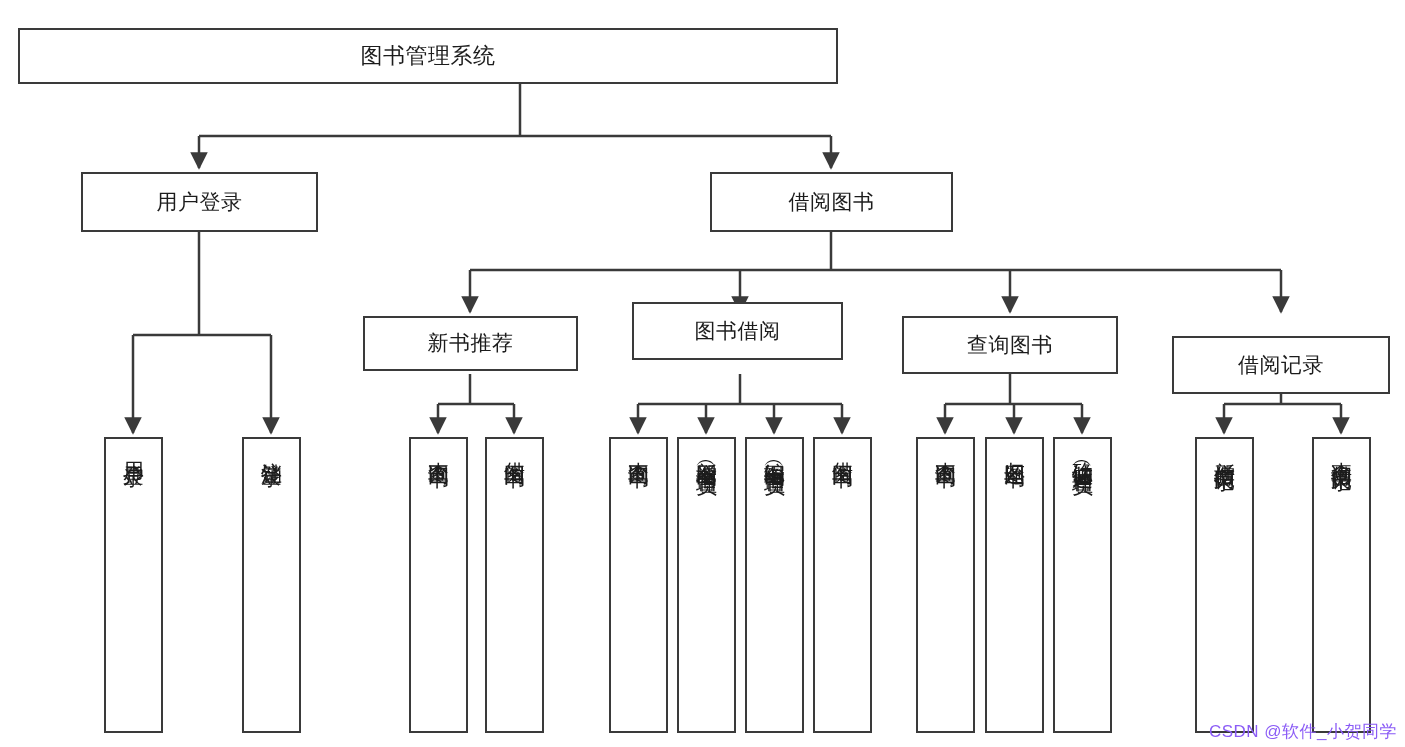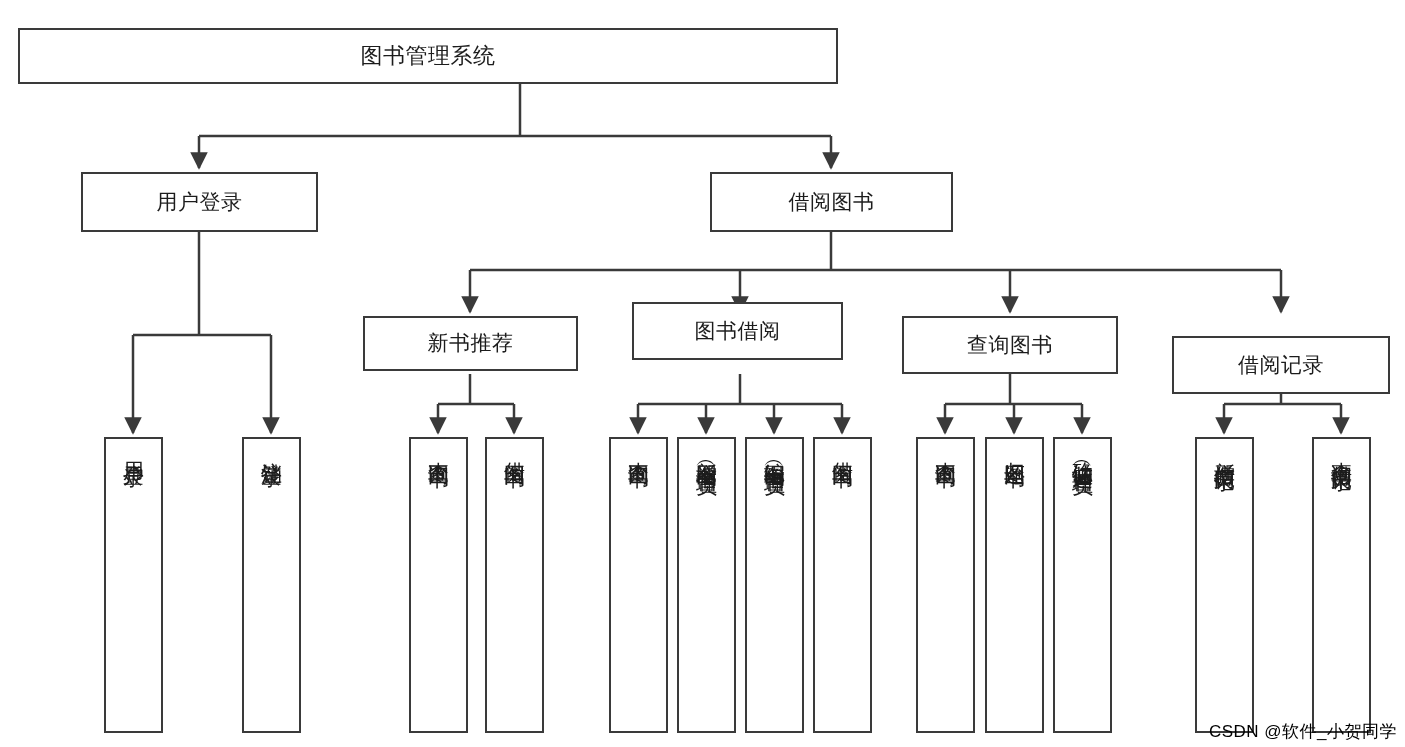--- a/index.html
+++ b/index.html
@@ -63,21 +63,21 @@
     letter-spacing: 2px;
     line-height: 1.05;
     white-space: nowrap;
     max-height: 284px;
   }
   #watermark {
     position: absolute;
     right: 8px;
     bottom: 4px;
     font-size: 17px;
-    color: #000000;
+    color: #8b5cf6;
     letter-spacing: 0.5px;
     white-space: nowrap;
     z-index: 5;
   }
 </style>
 </head>
 <body>
 
 <div id="diagram">
 

